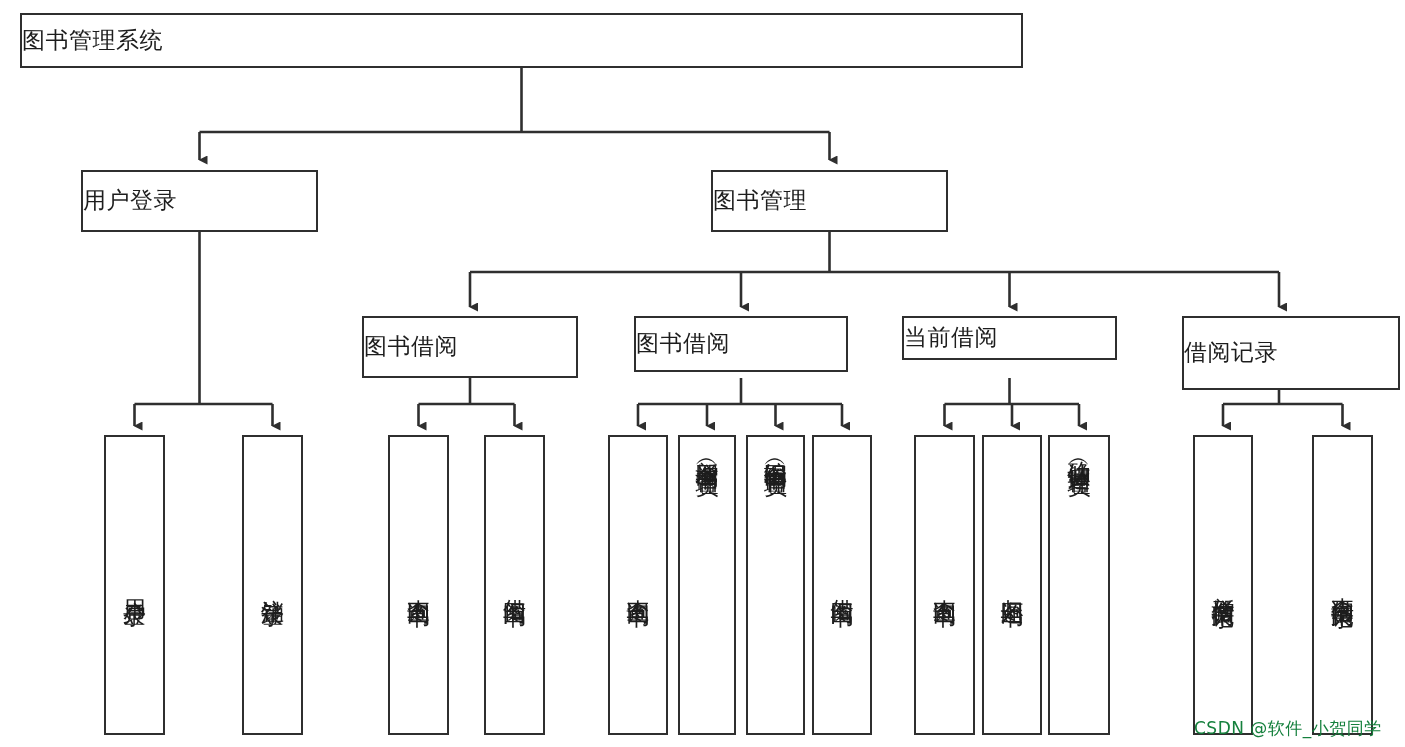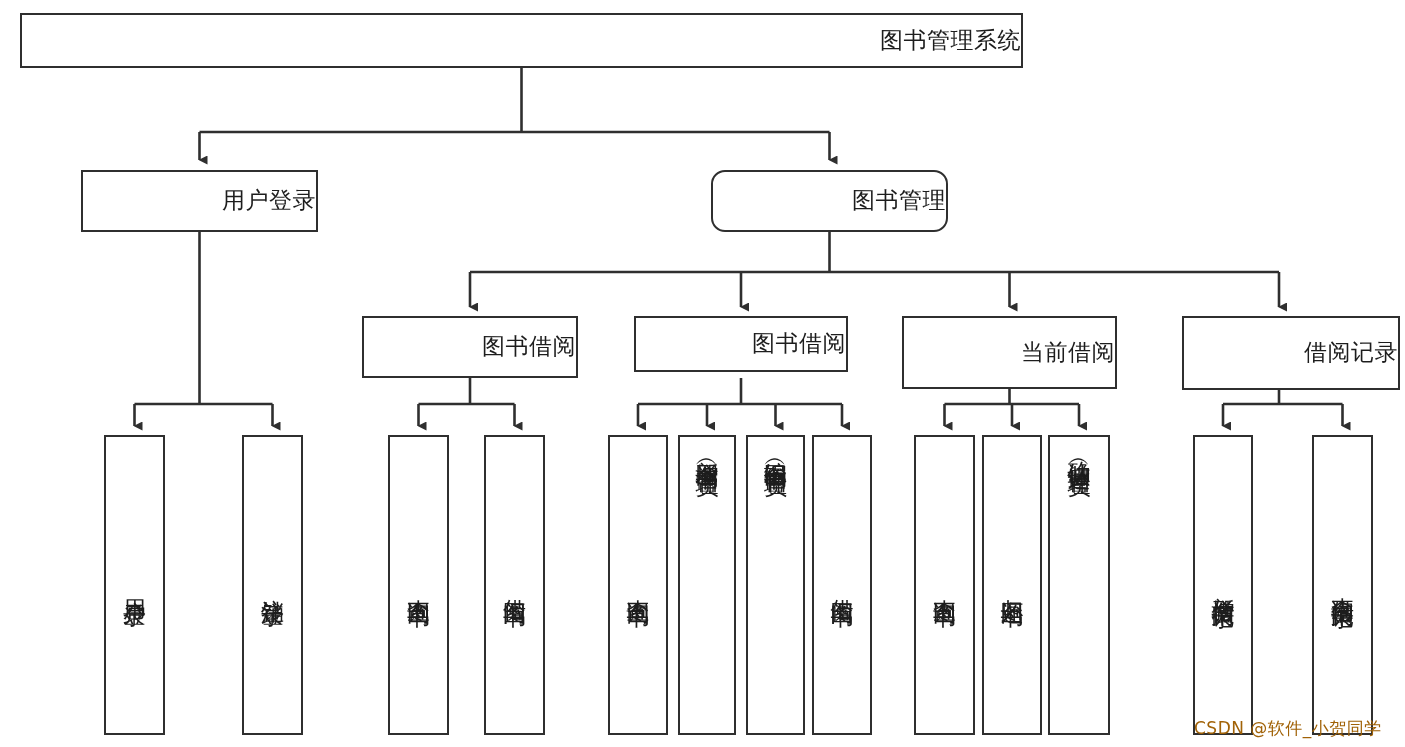--- a/index.html
+++ b/index.html
@@ -26,21 +26,21 @@
     width: 1405px;
     height: 747px;
   }
   .node-box {
     position: absolute;
     box-sizing: border-box;
     border: 2px solid #2f2f2f;
     background: #ffffff;
     display: flex;
     align-items: center;
-    justify-content: flex-end;
+    justify-content: flex-start;
     color: #1a1a1a;
   }
   .node-label-h {
     font-size: 23px;
     line-height: 1.1;
     letter-spacing: 0.5px;
     white-space: nowrap;
     color: #1d1d1d;
   }
   .node-box.leaf {
@@ -56,21 +56,21 @@
     text-orientation: upright;
     font-size: 23px;
     line-height: 1.18;
     letter-spacing: 2px;
     color: #1d1d1d;
     white-space: nowrap;
   }
   .watermark {
     position: absolute;
     font-size: 17px;
-    color: #a16207;
+    color: #15803d;
     white-space: nowrap;
     letter-spacing: 0.5px;
   }
 </style>
 </head>
 <body>
 
 <div id="diagram-root">
 
   <svg class="diagram-canvas" viewBox="0 0 1405 747">
@@ -123,31 +123,31 @@
     </g>
   </svg>
 
   <div class="node-box" style="left:20px; top:13px; width:1003px; height:55px;">
     <span class="node-label-h">图书管理系统</span>
   </div>
 
   <div class="node-box" style="left:81px; top:170px; width:237px; height:62px;">
     <span class="node-label-h">用户登录</span>
   </div>
-  <div class="node-box" style="left:711px; top:170px; width:237px; height:62px;border-radius:14px;">
+  <div class="node-box" style="left:711px; top:170px; width:237px; height:62px;">
     <span class="node-label-h">图书管理</span>
   </div>
 
   <div class="node-box" style="left:362px; top:316px; width:216px; height:62px;">
     <span class="node-label-h">图书借阅</span>
   </div>
   <div class="node-box" style="left:634px; top:316px; width:214px; height:56px;">
     <span class="node-label-h">图书借阅</span>
   </div>
-  <div class="node-box" style="left:902px; top:316px; width:215px; height:73px;">
+  <div class="node-box" style="left:902px; top:316px; width:215px; height:44px;">
     <span class="node-label-h">当前借阅</span>
   </div>
   <div class="node-box" style="left:1170px; top:316px; width:218px; height:74px;margin-left:12px;">
     <span class="node-label-h">借阅记录</span>
   </div>
 
   <div class="node-box leaf" style="left:104px; top:435px; width:61px; height:300px;">
     <span class="node-label-v">用户登录</span>
   </div>
   <div class="node-box leaf" style="left:242px; top:435px; width:61px; height:300px;">

